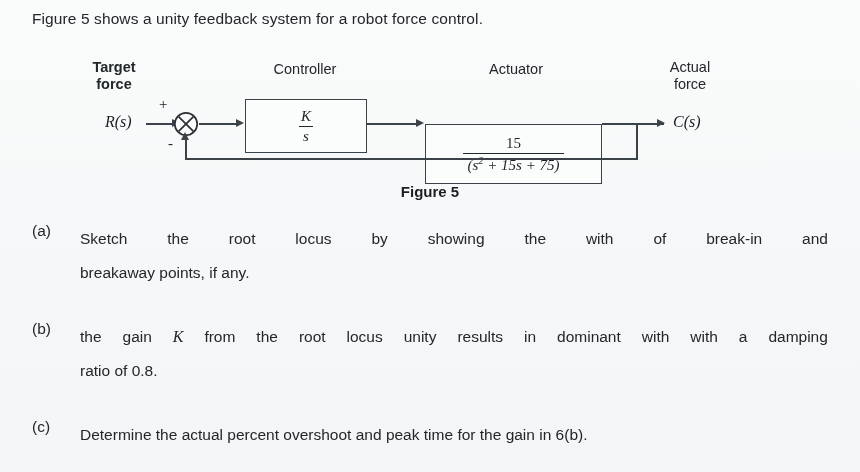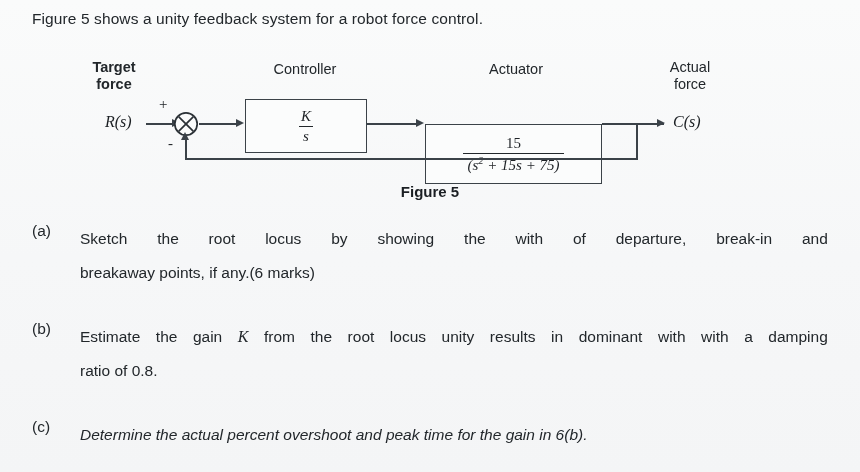--- a/index.html
+++ b/index.html
@@ -158,21 +158,21 @@
     color: #22272b;
     line-height: 34px;
   }
   .qline1 {
     display: flex;
     justify-content: space-between;
     white-space: nowrap;
   }
   .qline2 {
     display: flex;
-    justify-content: flex-start;
+    justify-content: space-between;
     white-space: nowrap;
   }
   .just {
     display: flex;
     justify-content: space-between;
     width: 100%;
   }
   .jw { display: inline-block; }
   .kvar {
     font-family: "Liberation Serif", serif;
@@ -263,38 +263,35 @@
         <div class="just">
           <span class="jw">Sketch</span>
           <span class="jw">the</span>
           <span class="jw">root</span>
           <span class="jw">locus</span>
           <span class="jw">by</span>
           <span class="jw">showing</span>
           <span class="jw">the</span>
           <span class="jw">with</span>
           <span class="jw">of</span>
-          <span class="jw">departure,</span>
           <span class="jw">break-in</span>
           <span class="jw">and</span>
         </div>
         <div class="qline2">
           <span>breakaway points, if any.</span>
-          <span class="marks">(6 marks)</span>
         </div>
       </div>
     </div>
   </div>
 
   <div class="qitem" style="top:320px;">
     <div class="qrow">
       <div class="qmark">(b)</div>
       <div class="qbody">
         <div class="just">
-          <span class="jw">Estimate</span>
           <span class="jw">the</span>
           <span class="jw">gain</span>
           <span class="jw kvar">K</span>
           <span class="jw">from</span>
           <span class="jw">the</span>
           <span class="jw">root</span>
           <span class="jw">locus</span>
           <span class="jw">unity</span>
           <span class="jw">results</span>
           <span class="jw">in</span>
@@ -308,20 +305,20 @@
           <span>ratio of 0.8.</span>
         </div>
       </div>
     </div>
   </div>
 
   <div class="qitem" style="top:418px;">
     <div class="qrow">
       <div class="qmark">(c)</div>
       <div class="qbody">
-        <div class="qline1" style="justify-content:flex-start;font-style:italic;">
+        <div class="qline1" style="justify-content:flex-start;">
           <span>Determine the actual percent overshoot and peak time for the gain in 6(b).</span>
         </div>
       </div>
     </div>
   </div>
 
 </div>
 
 </body></html>

